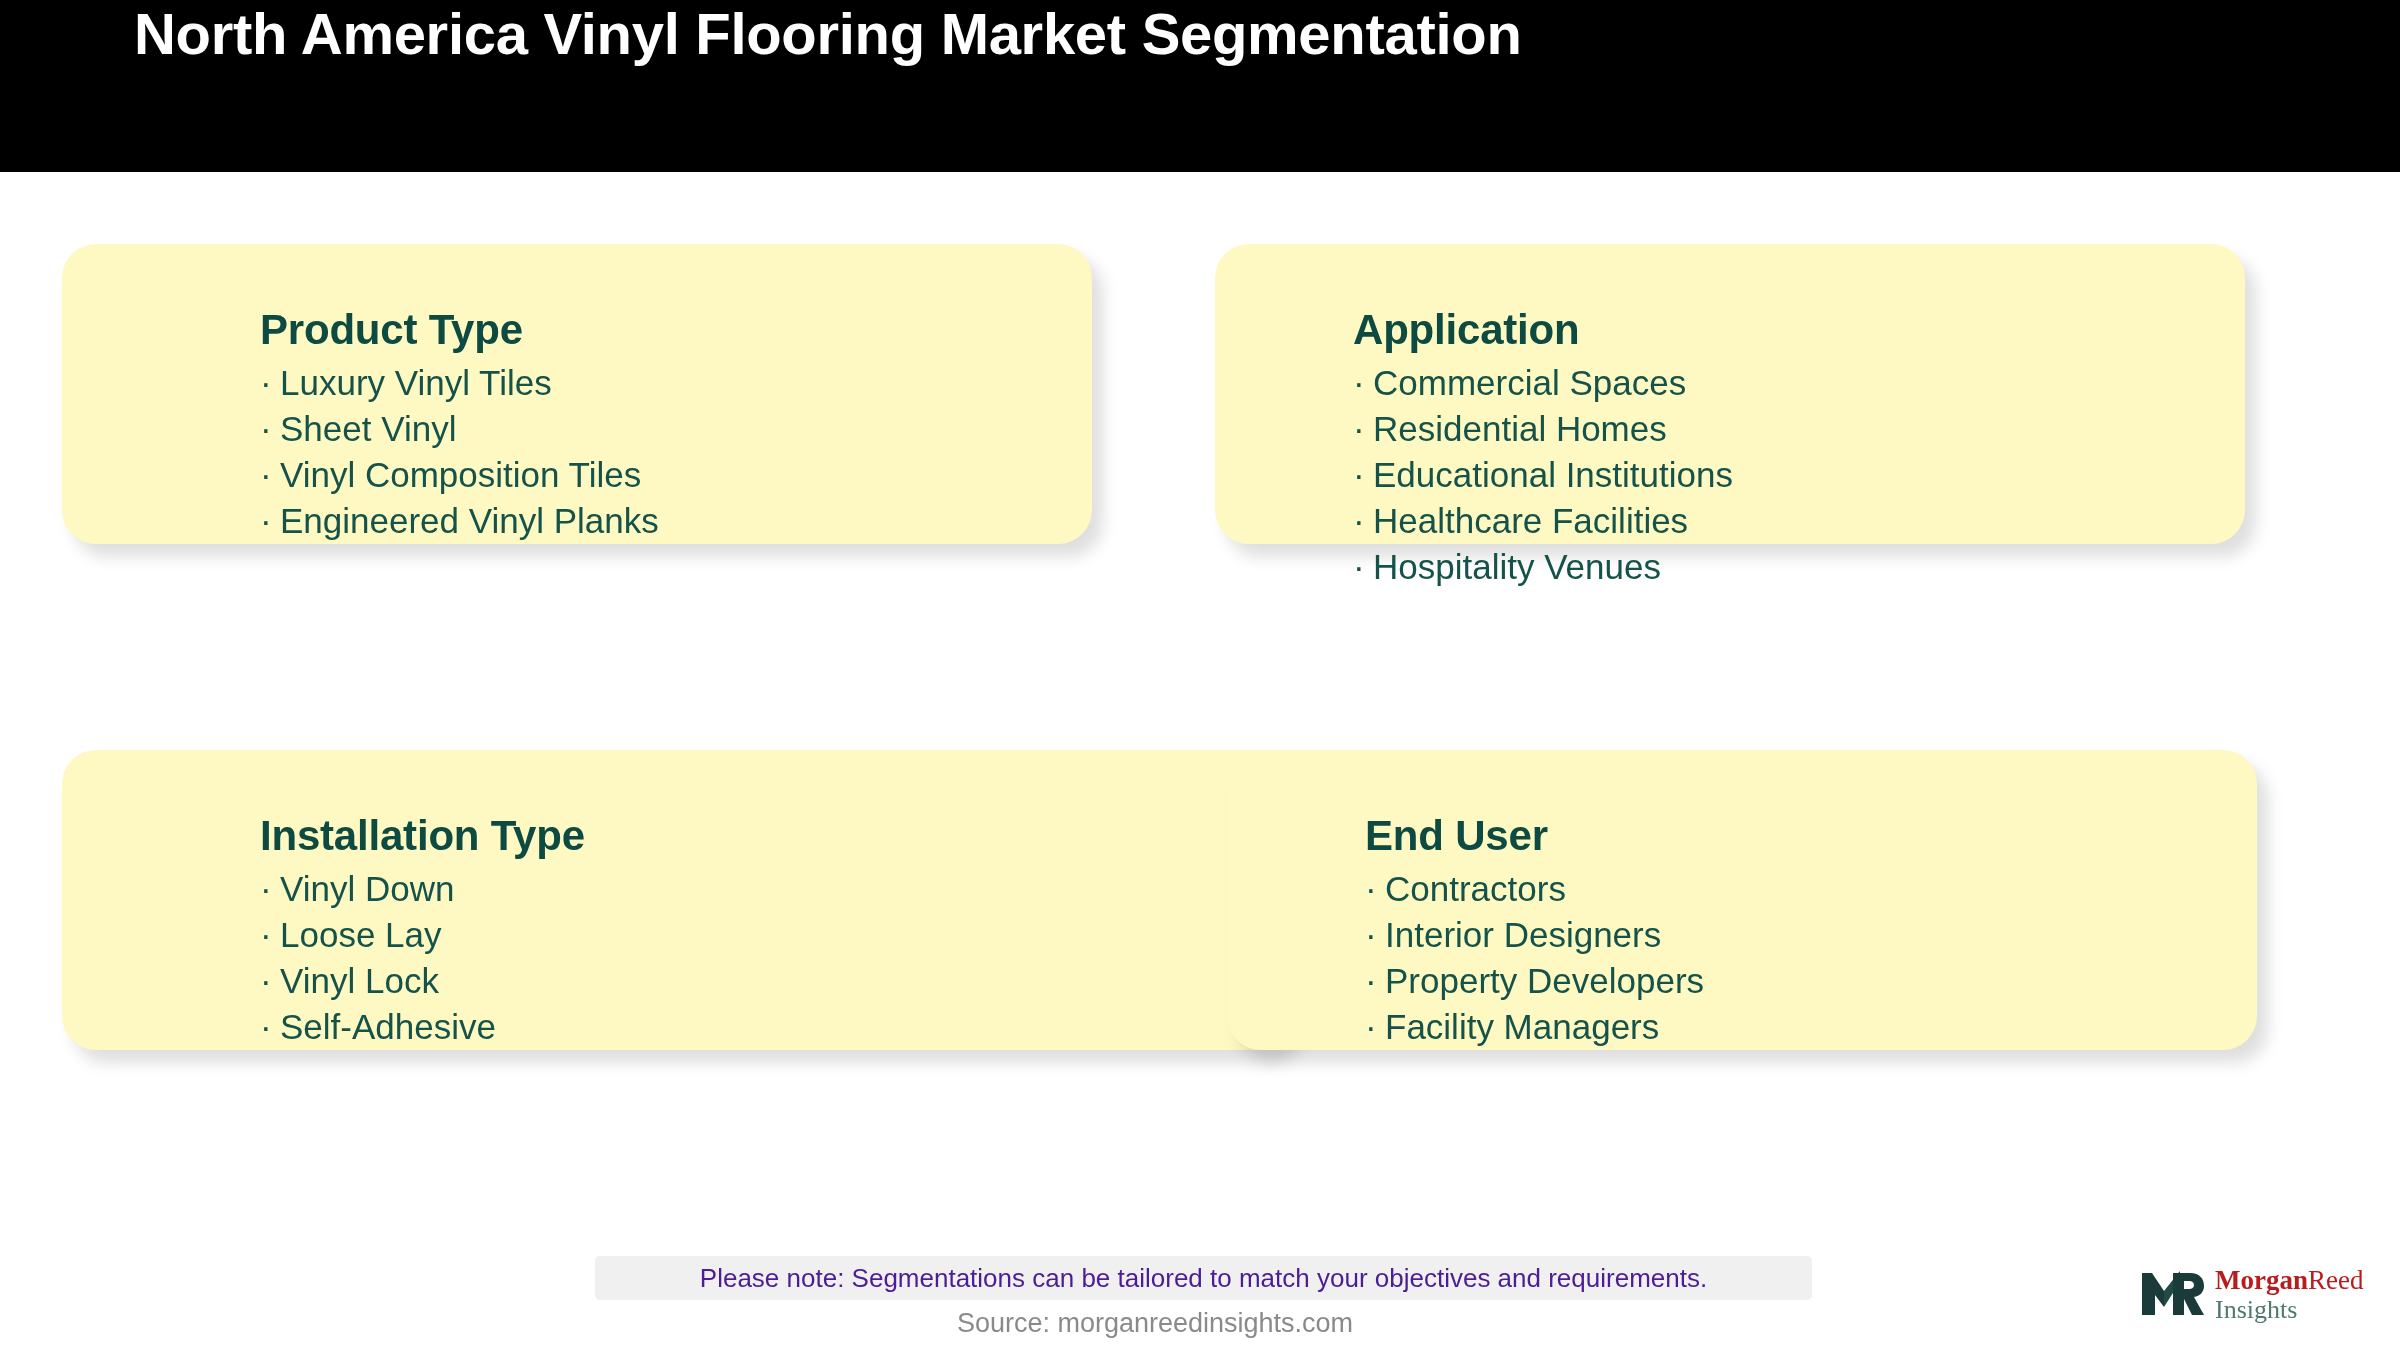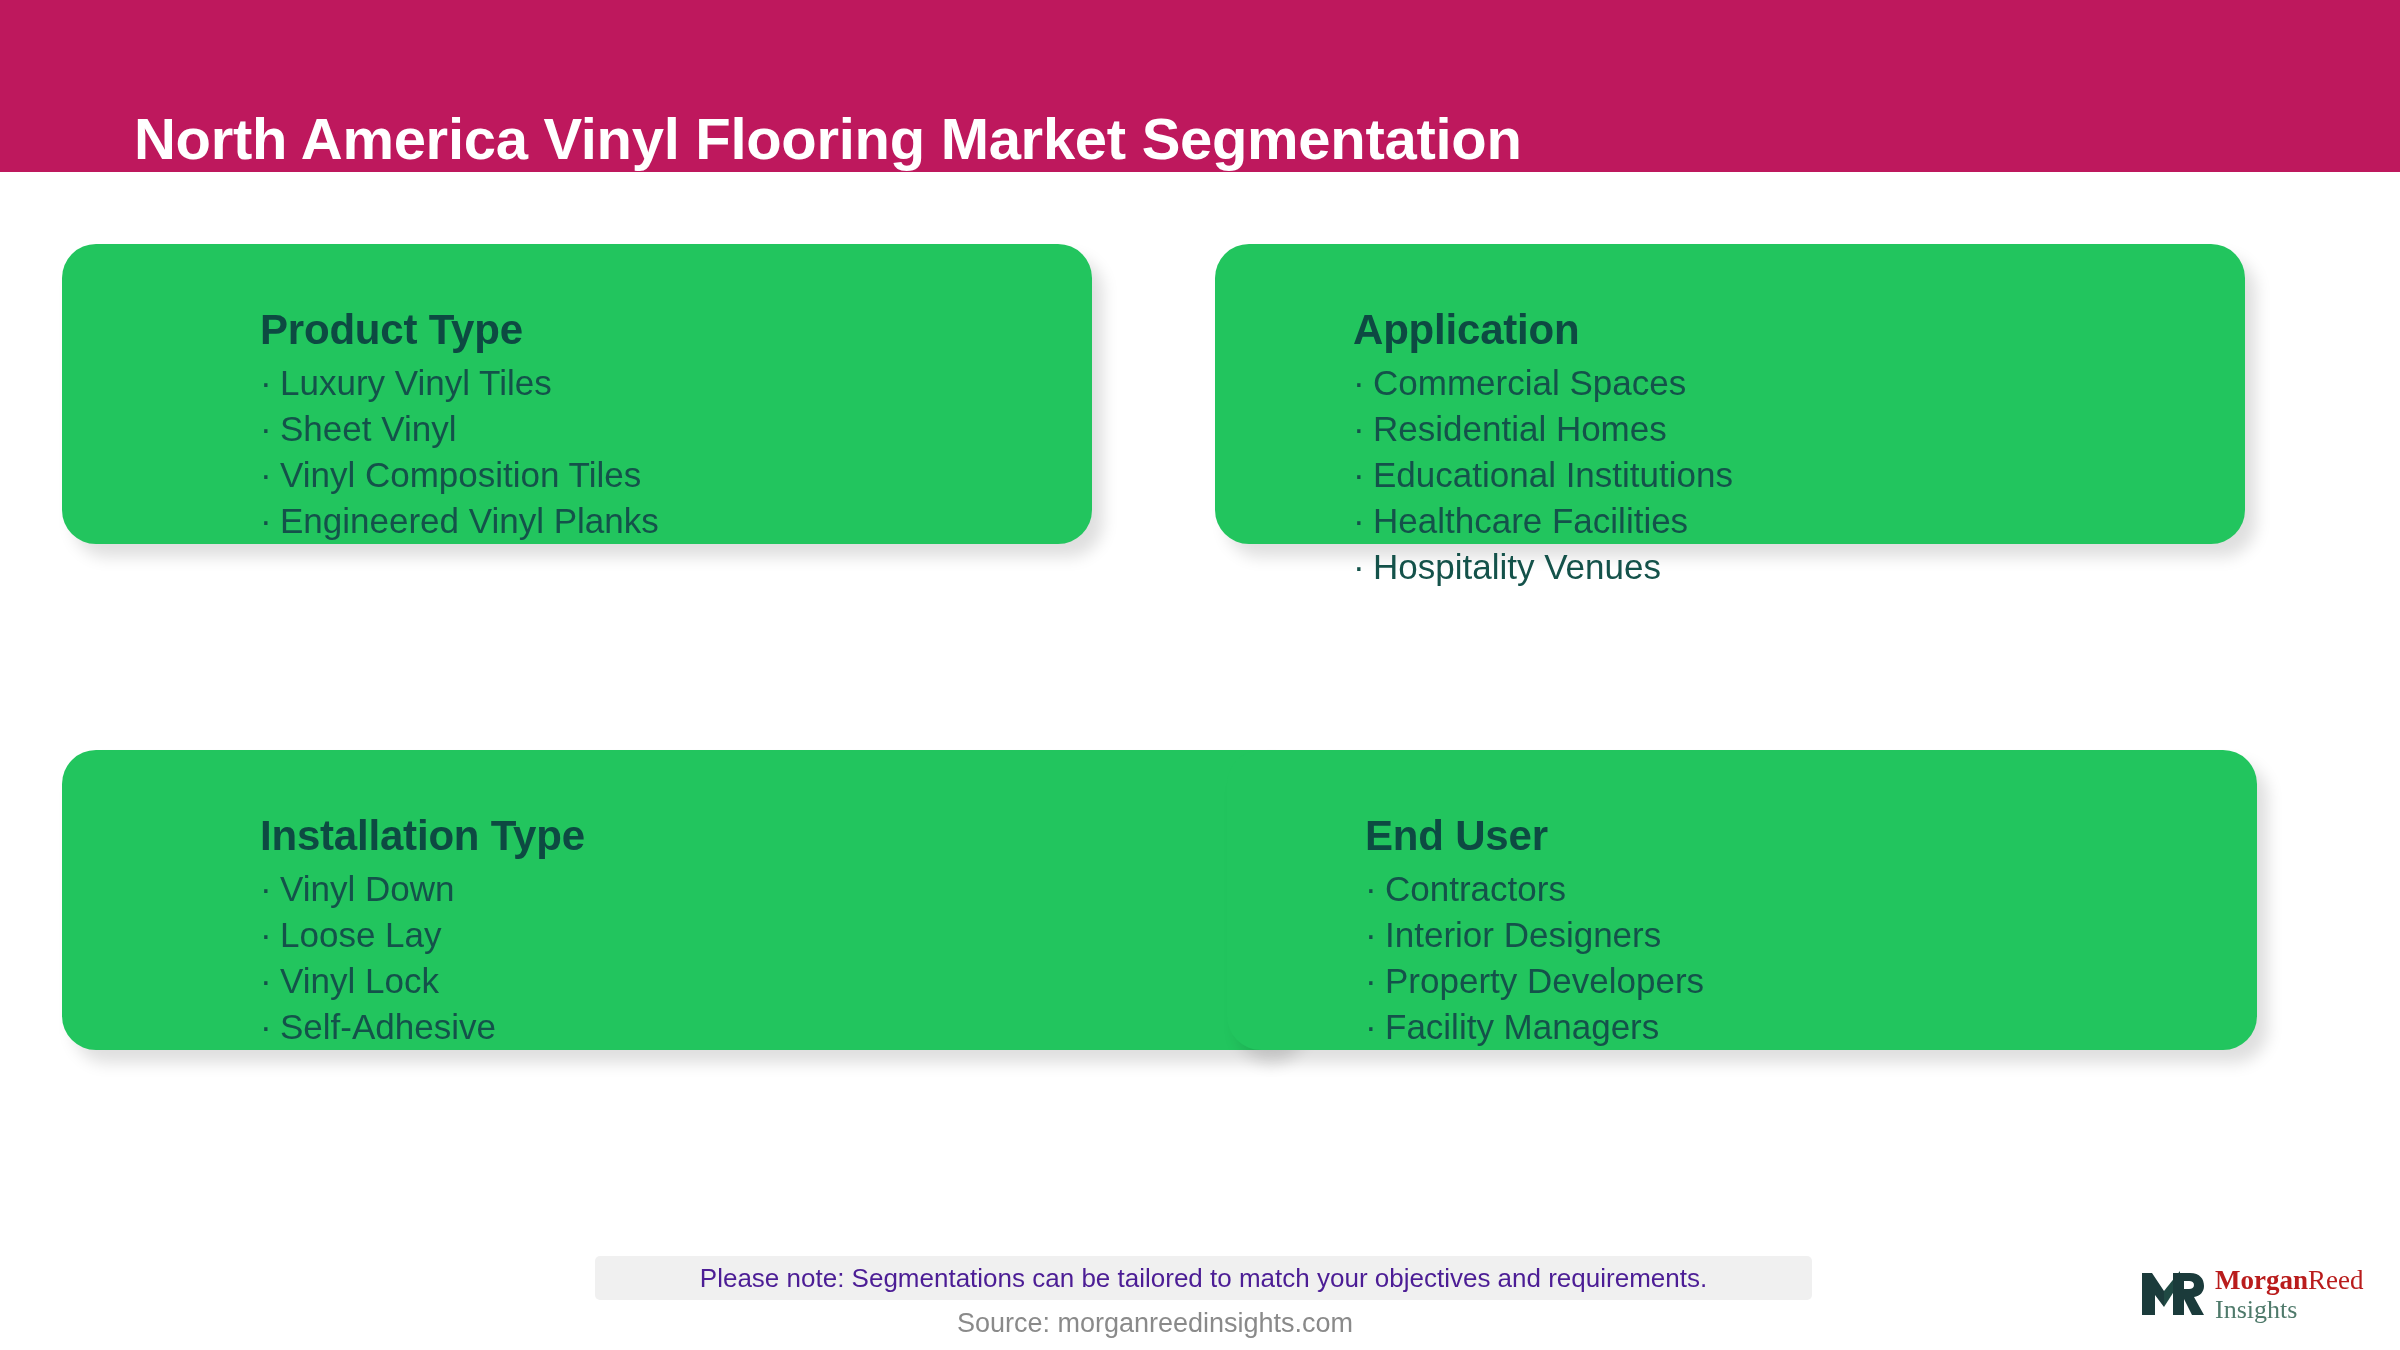--- a/index.html
+++ b/index.html
@@ -16,44 +16,44 @@
     -webkit-font-smoothing: antialiased;
   }
 
   
   .header-band {
     position: absolute;
     left: 0;
     top: 0;
     width: 2400px;
     height: 172px;
-    background: #be185d;
-    display: flex;
-    align-items: flex-end;
+    background: #000000;
+    display: flex;
+    align-items: flex-start;
   }
   .header-title {
     margin-left: 134px;
     color: #ffffff;
     font-size: 58px;
     font-weight: bold;
     letter-spacing: -0.3px;
     white-space: nowrap;
   }
 
   
   .cards-area {
     position: absolute;
     left: 0;
     top: 172px;
     width: 2400px;
     height: 1070px;
   }
   .card {
     position: absolute;
-    background: #22c55e;
+    background: #fef9c3;
     border-radius: 34px;
     box-shadow: 11px 13px 16px rgba(0,0,0,0.13);
     box-sizing: border-box;
   }
   .card-inner {
     position: absolute;
     left: 200px;
     top: 0;
   }
   .card-title {

